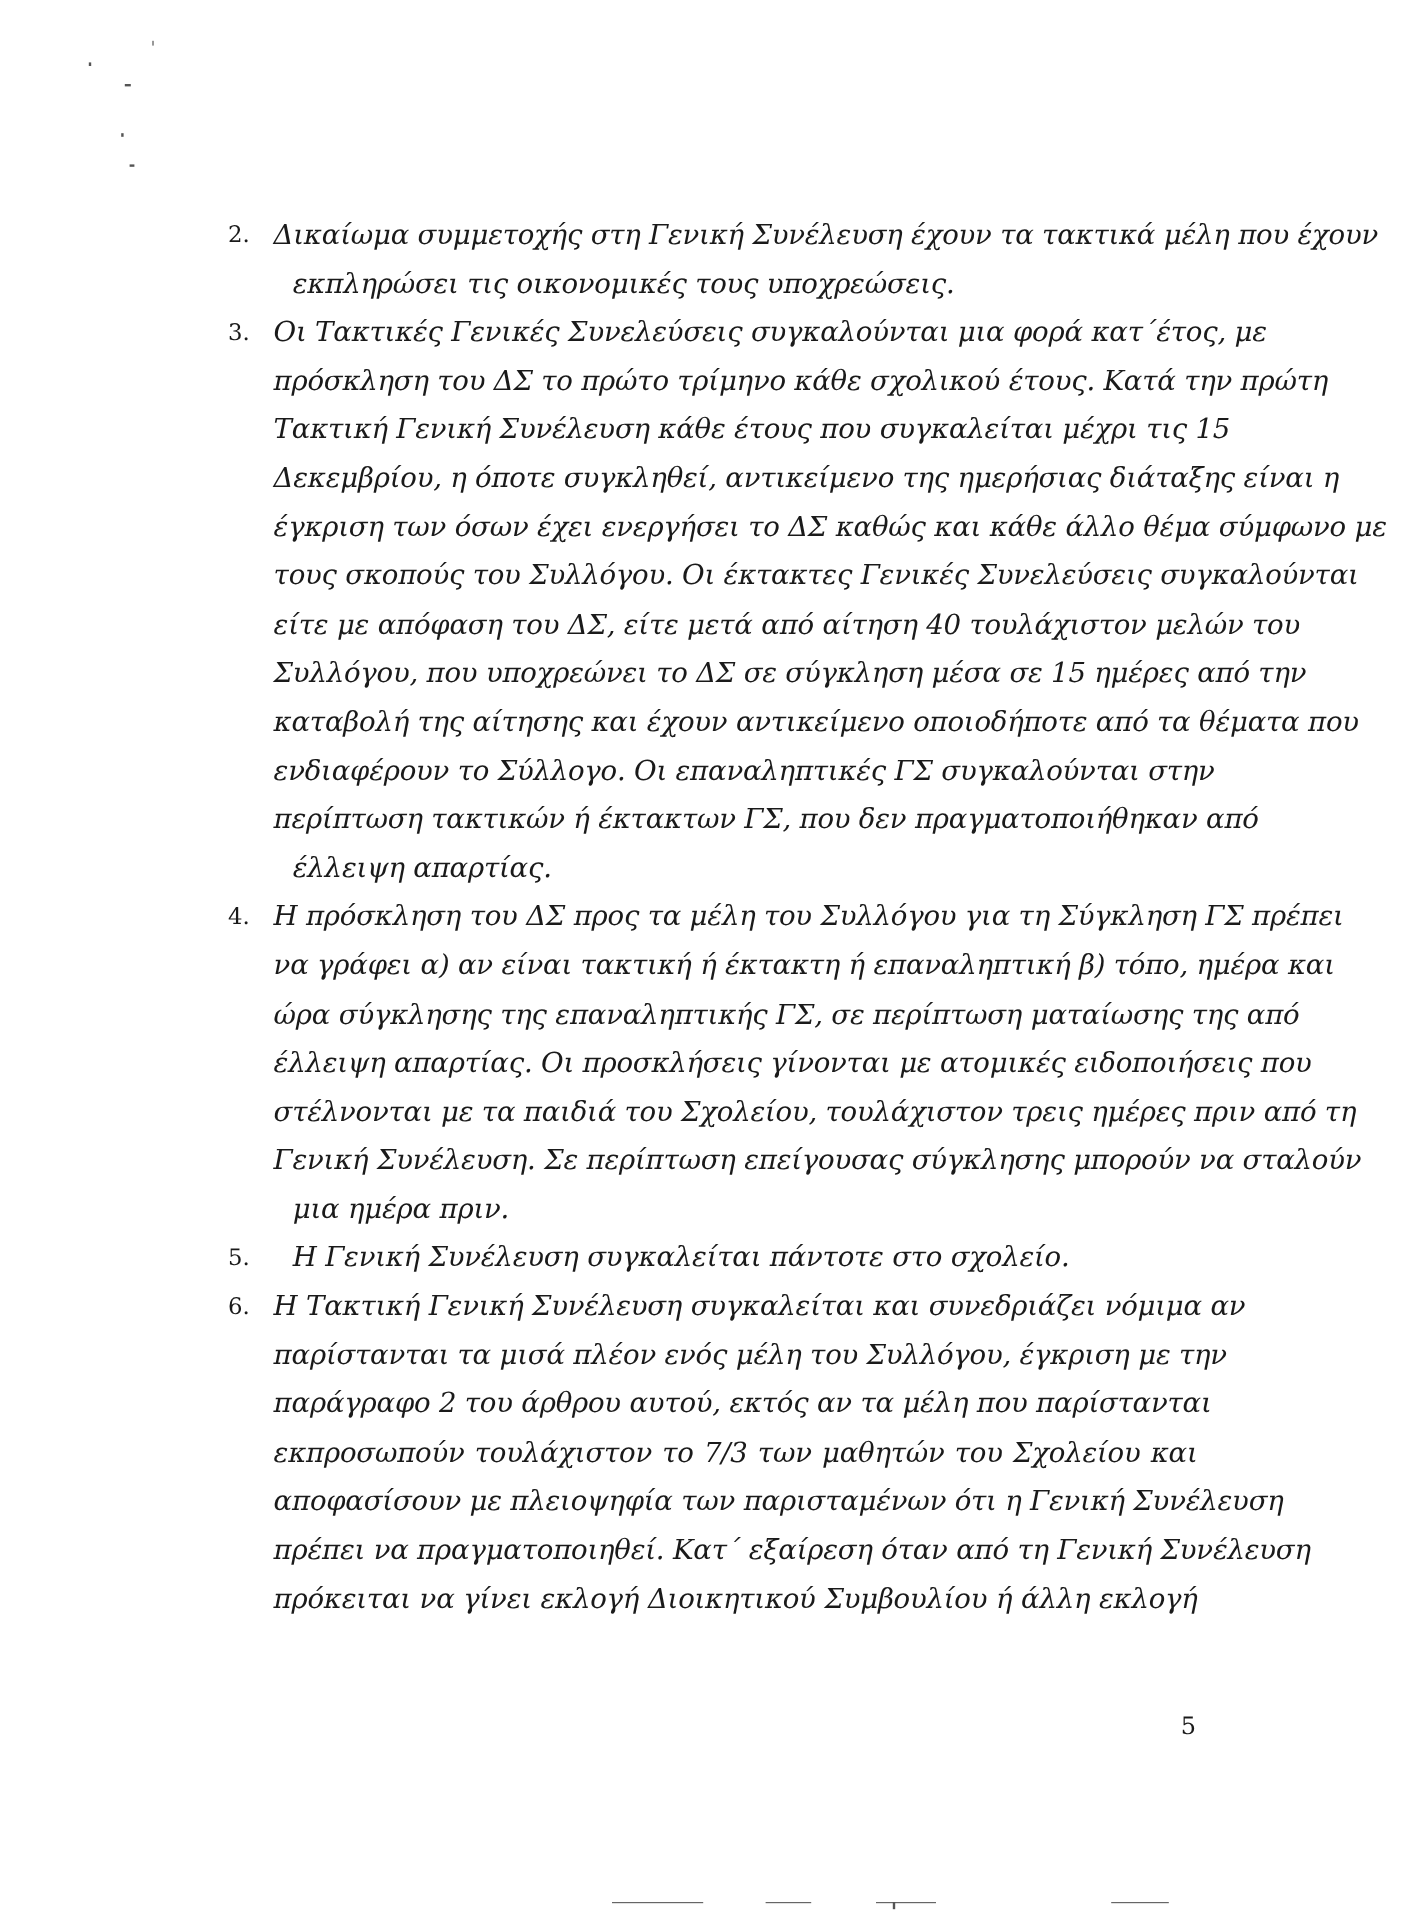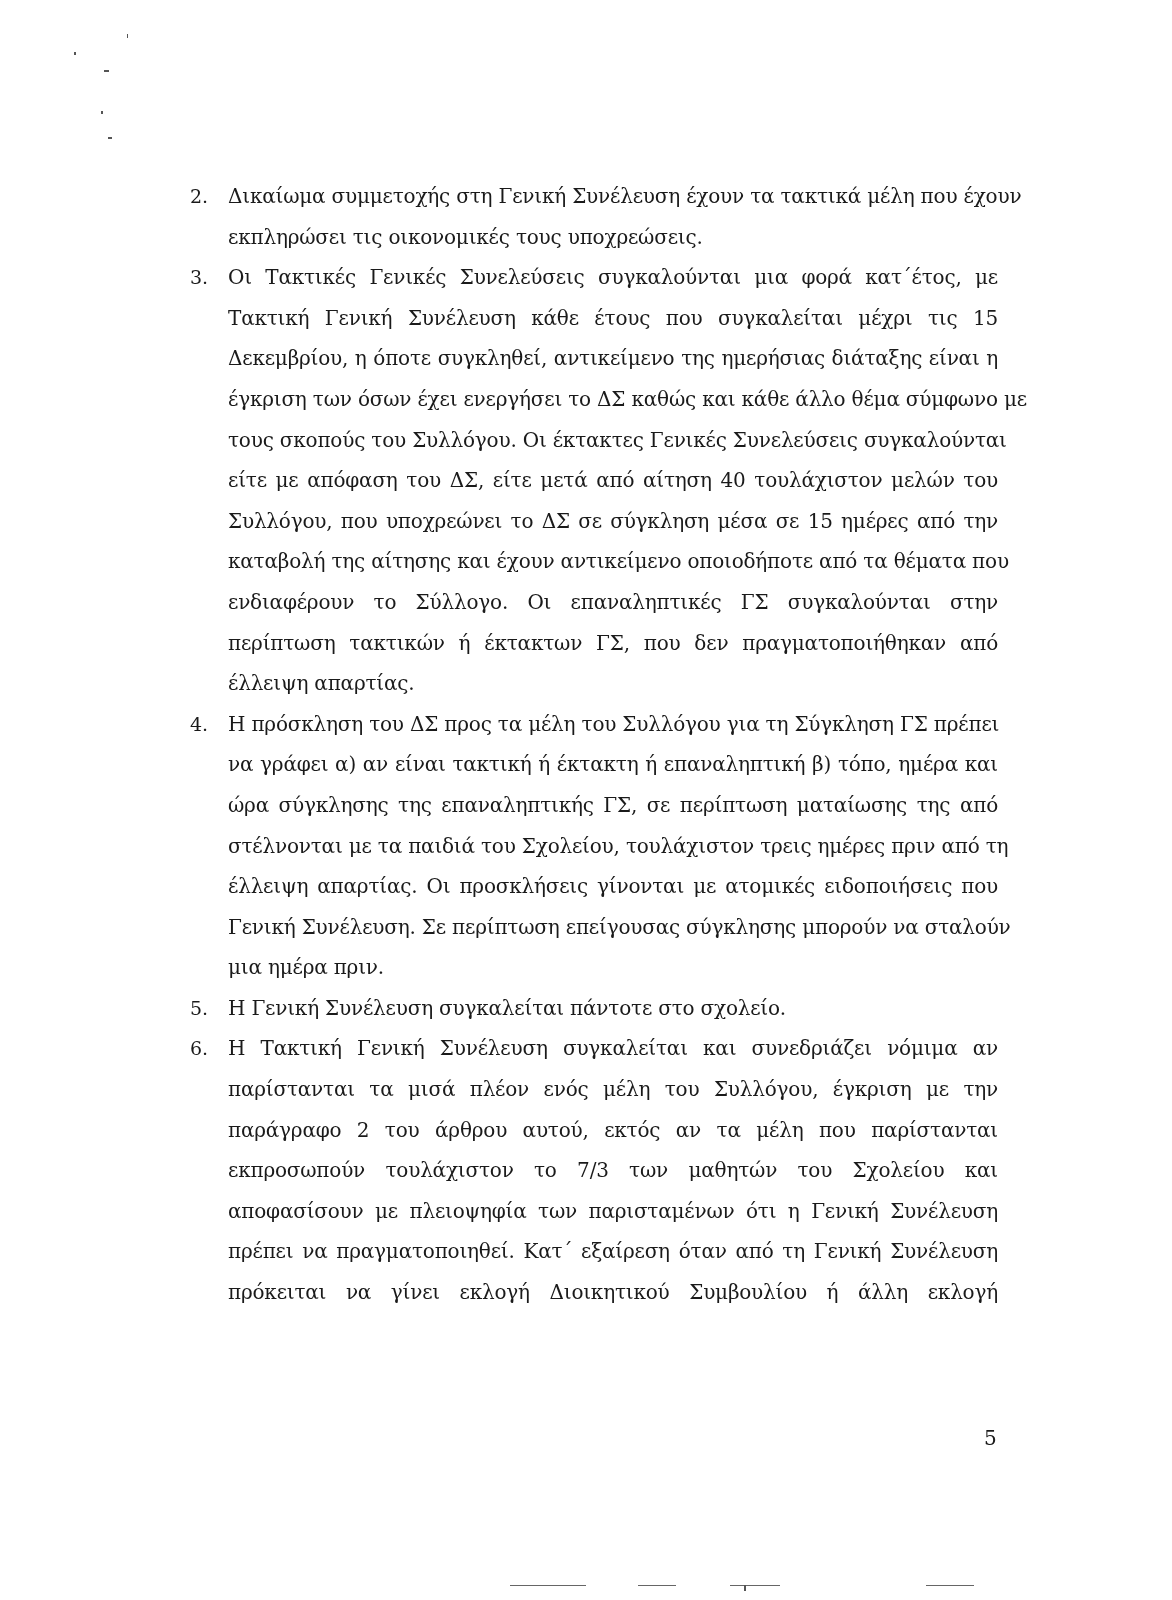--- a/index.html
+++ b/index.html
@@ -33,31 +33,33 @@
     }
     .item-number {
       position: absolute;
       left: 0;
       top: 0;
       font-size: 19px;
       line-height: 40.6px;
     }
     .line {
       display: block;
-      font-size: 20px;
+      font-size: 23px;
       line-height: 40.6px;
       height: 40.6px;
       white-space: nowrap;
       overflow: visible;
       text-align: justify;
       text-align-last: justify;
       letter-spacing: -0.2px;
+      font-style: italic;
     }
     .line.last {
       text-align-last: left;
+      margin-left: 16px;
     }
     .page-number {
       position: absolute;
       left: 984px;
       top: 1426px;
       font-size: 20px;
     }
     .speck {
       position: absolute;
       background: #555;
@@ -84,39 +86,40 @@
 
     <div class="item">
       <span class="item-number">2.</span>
       <span class="line">Δικαίωμα συμμετοχής στη Γενική Συνέλευση έχουν τα τακτικά μέλη που έχουν</span>
       <span class="line last">εκπληρώσει τις οικονομικές τους υποχρεώσεις.</span>
     </div>
 
     <div class="item">
       <span class="item-number">3.</span>
       <span class="line">Οι Τακτικές Γενικές Συνελεύσεις συγκαλούνται μια φορά κατ΄έτος, με</span>
+      <span class="line">πρόσκληση του ΔΣ το πρώτο τρίμηνο κάθε σχολικού έτους. Κατά την πρώτη</span>
       <span class="line">Τακτική Γενική Συνέλευση κάθε έτους που συγκαλείται μέχρι τις 15</span>
       <span class="line">Δεκεμβρίου, η όποτε συγκληθεί, αντικείμενο της ημερήσιας διάταξης είναι η</span>
       <span class="line">έγκριση των όσων έχει ενεργήσει το ΔΣ καθώς και κάθε άλλο θέμα σύμφωνο με</span>
       <span class="line">τους σκοπούς του Συλλόγου. Οι έκτακτες Γενικές Συνελεύσεις συγκαλούνται</span>
       <span class="line">είτε με απόφαση του ΔΣ, είτε μετά από αίτηση 40 τουλάχιστον μελών του</span>
       <span class="line">Συλλόγου, που υποχρεώνει το ΔΣ σε σύγκληση μέσα σε 15 ημέρες από την</span>
       <span class="line">καταβολή της αίτησης και έχουν αντικείμενο οποιοδήποτε από τα θέματα που</span>
       <span class="line">ενδιαφέρουν το Σύλλογο. Οι επαναληπτικές ΓΣ συγκαλούνται στην</span>
       <span class="line">περίπτωση τακτικών ή έκτακτων ΓΣ, που δεν πραγματοποιήθηκαν από</span>
       <span class="line last">έλλειψη απαρτίας.</span>
     </div>
 
     <div class="item">
       <span class="item-number">4.</span>
       <span class="line">Η πρόσκληση του ΔΣ προς τα μέλη του Συλλόγου για τη Σύγκληση ΓΣ πρέπει</span>
       <span class="line">να γράφει α) αν είναι τακτική ή έκτακτη ή επαναληπτική β) τόπο, ημέρα και</span>
       <span class="line">ώρα σύγκλησης της επαναληπτικής ΓΣ, σε περίπτωση ματαίωσης της από</span>
+      <span class="line">έλλειψη απαρτίας. Οι προσκλήσεις γίνονται με ατομικές ειδοποιήσεις που</span>
       <span class="line">στέλνονται με τα παιδιά του Σχολείου, τουλάχιστον τρεις ημέρες πριν από τη</span>
-      <span class="line">έλλειψη απαρτίας. Οι προσκλήσεις γίνονται με ατομικές ειδοποιήσεις που</span>
       <span class="line">Γενική Συνέλευση. Σε περίπτωση επείγουσας σύγκλησης μπορούν να σταλούν</span>
       <span class="line last">μια ημέρα πριν.</span>
     </div>
 
     <div class="item">
       <span class="item-number">5.</span>
       <span class="line last">Η Γενική Συνέλευση συγκαλείται πάντοτε στο σχολείο.</span>
     </div>
 
     <div class="item">

